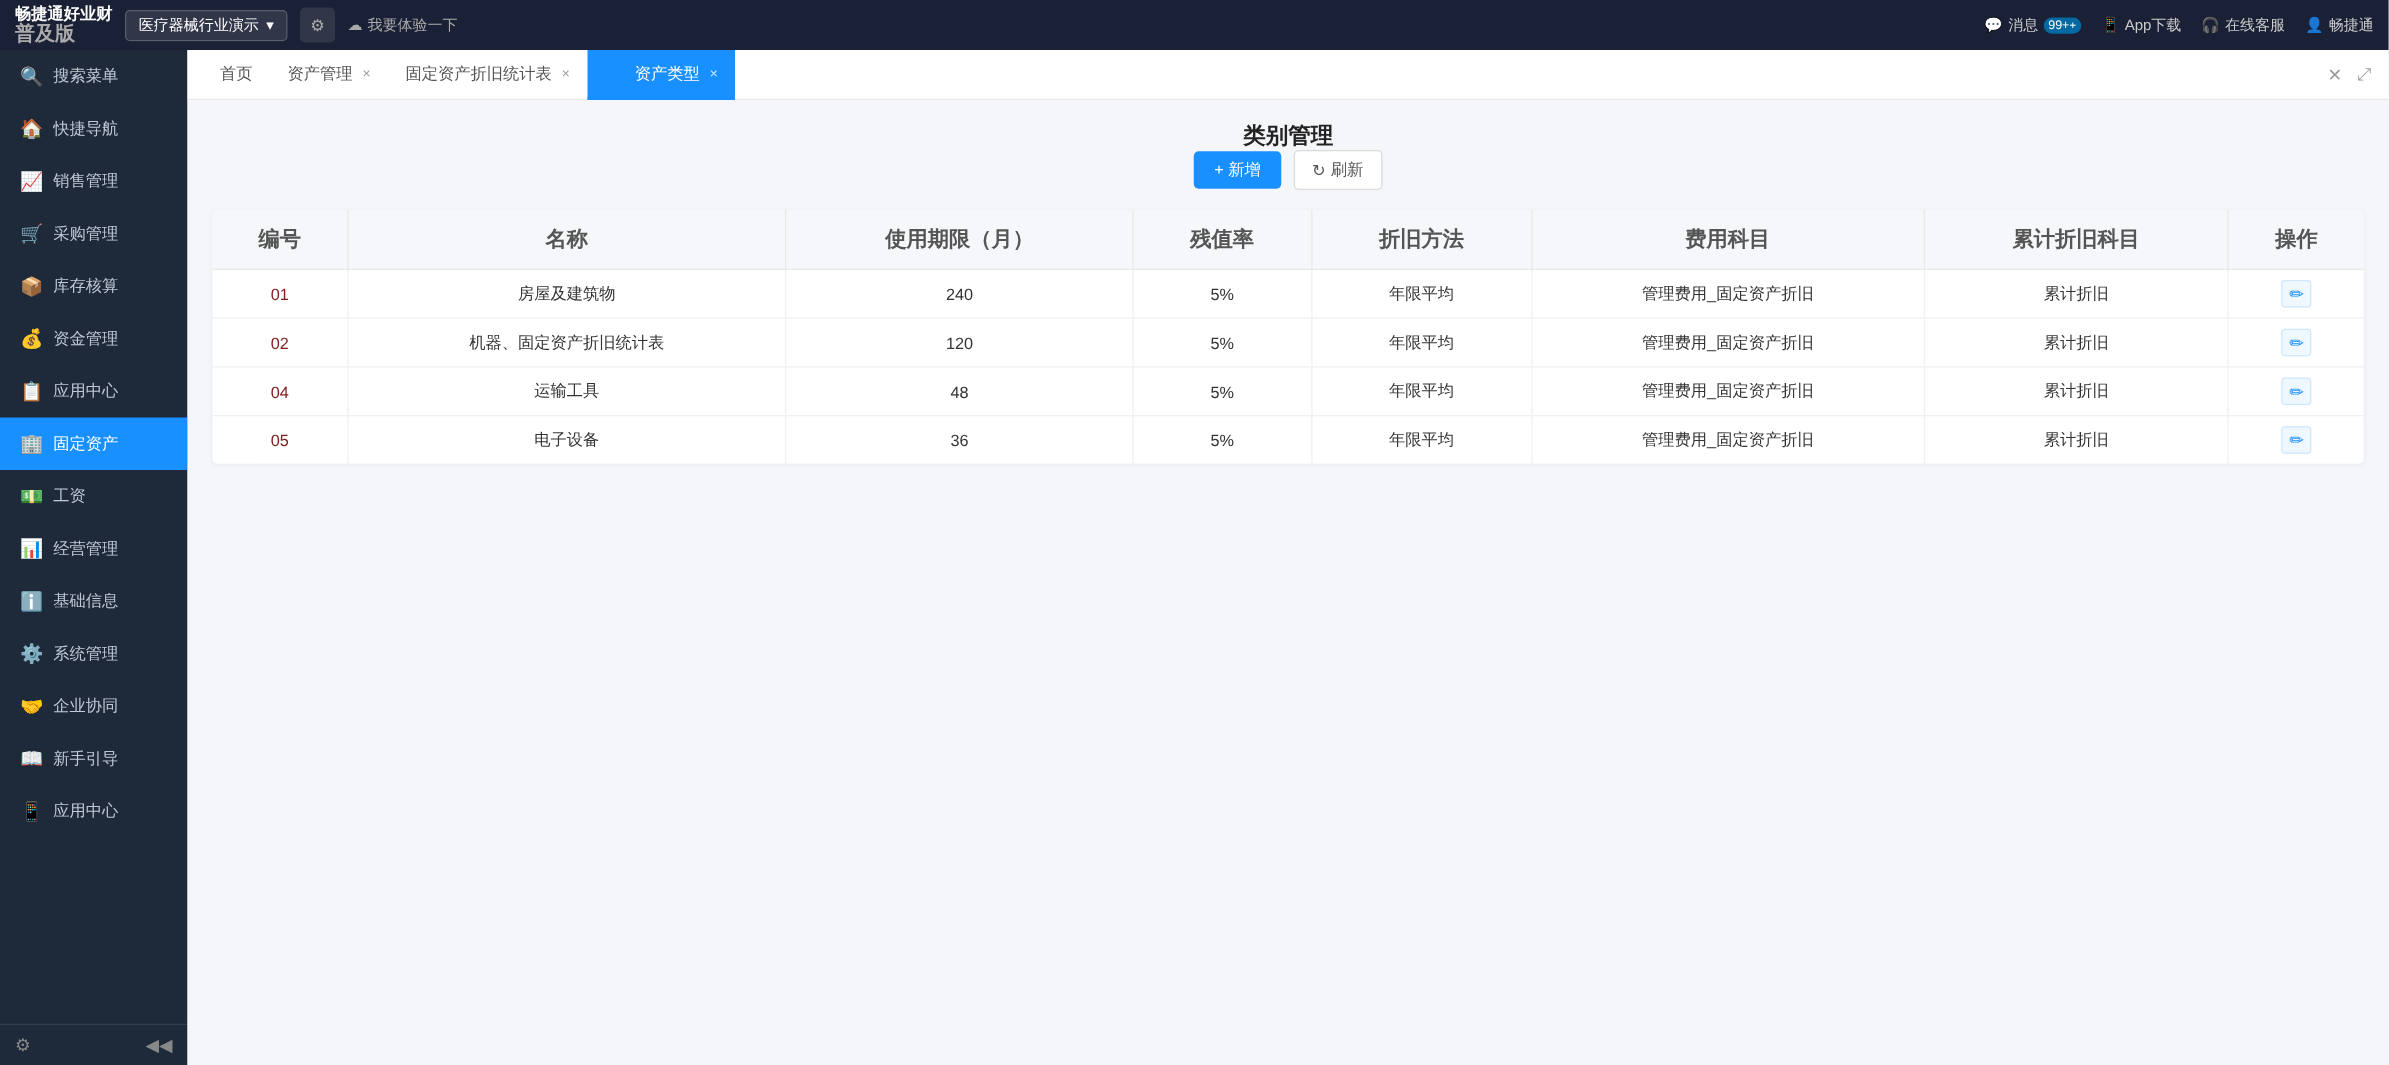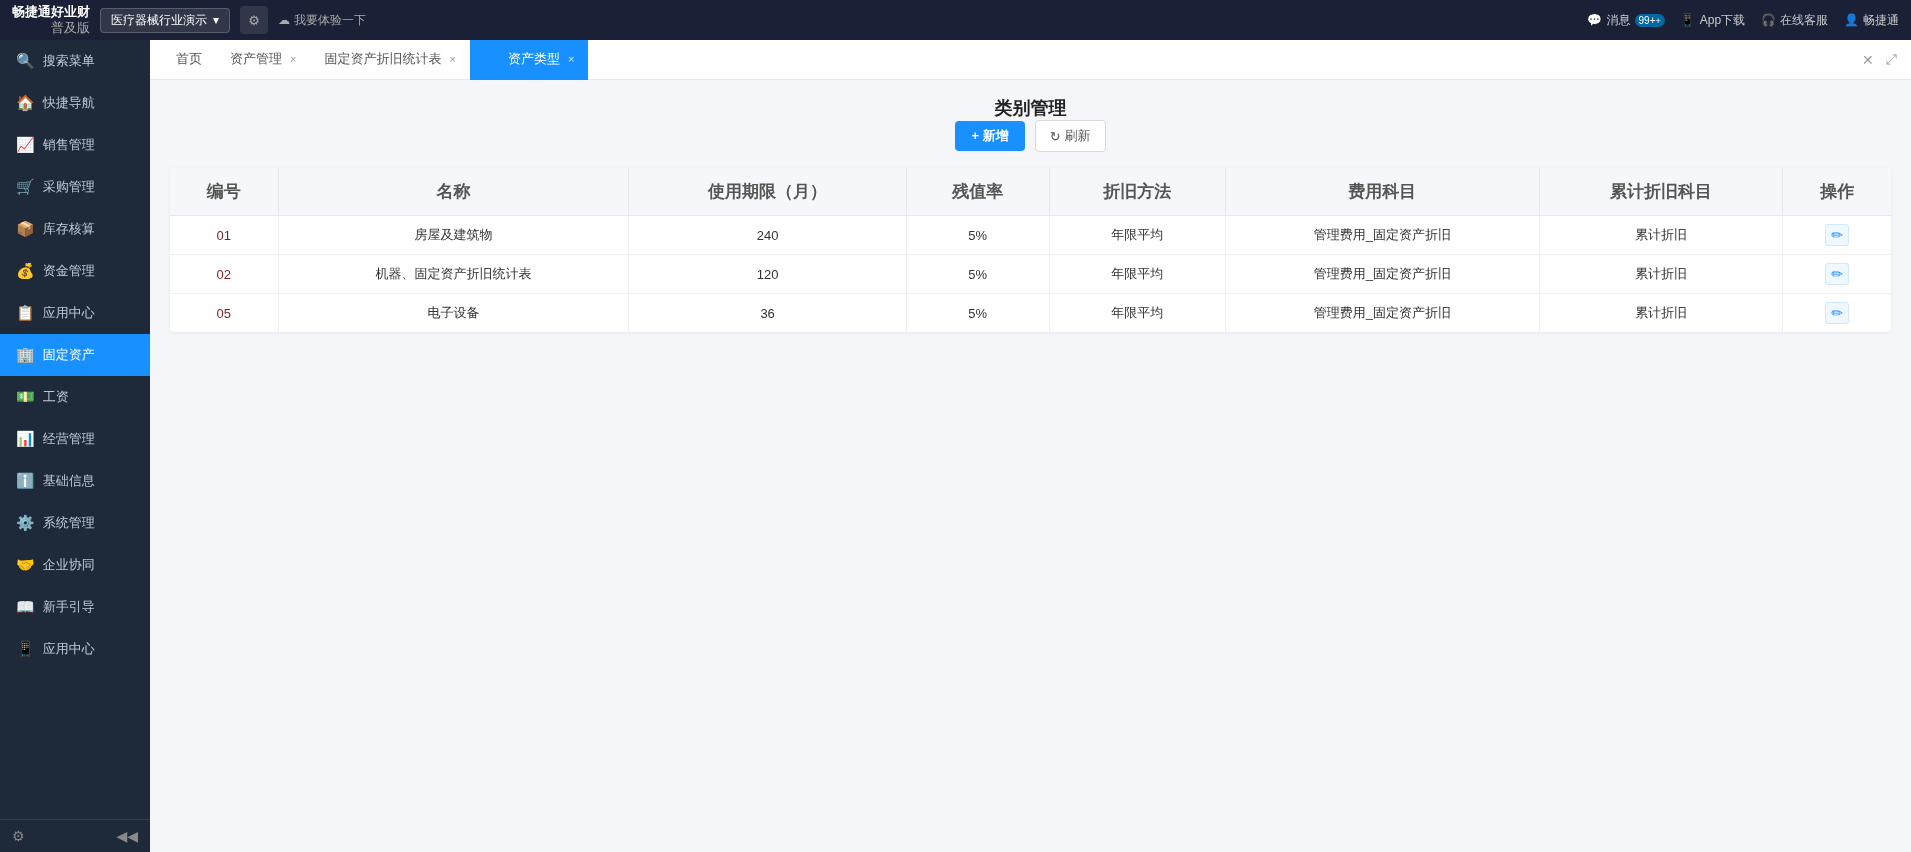--- a/index.html
+++ b/index.html
@@ -10,21 +10,21 @@
       height: 40px;
       background: #1a2035;
       display: flex;
       align-items: center;
       justify-content: space-between;
       padding: 0 12px;
       flex-shrink: 0;
     }
     .top-bar-left { display: flex; align-items: center; gap: 10px; }
     .app-logo { color: #fff; font-size: 13px; font-weight: bold; line-height: 1.2; }
-    .app-logo .sub { font-size: 13px; color: #aaa; font-weight: normal; text-align: right; }
+    .app-logo .sub { font-size: 16px; color: #aaa; font-weight: bold; }
     .demo-selector {
       background: rgba(255,255,255,0.1);
       border: 1px solid rgba(255,255,255,0.2);
       border-radius: 4px;
       padding: 3px 10px;
       color: #fff;
       font-size: 12px;
       display: flex;
       align-items: center;
       gap: 6px;
@@ -187,21 +187,20 @@
       background: #1890ff;
       color: #fff;
       border: none;
       border-radius: 4px;
       padding: 6px 16px;
       cursor: pointer;
       font-size: 13px;
       display: flex;
       align-items: center;
       gap: 4px;
-      font-weight: bold;
     }
     .btn-default {
       background: #fff;
       color: #555;
       border: 1px solid #d9d9d9;
       border-radius: 4px;
       padding: 6px 14px;
       cursor: pointer;
       font-size: 13px;
       display: flex;
@@ -430,20 +429,30 @@
     <td><span class="link-text">02</span></td>
     <td>机器、固定资产折旧统计表</td>
     <td>120</td>
     <td>5%</td>
     <td>年限平均</td>
     <td>管理费用_固定资产折旧</td>
     <td>累计折旧</td>
     <td><span class="edit-icon-btn">✏</span></td>
   </tr>
             <tr>
+    <td><span class="link-text">04</span></td>
+    <td>运输工具</td>
+    <td>48</td>
+    <td>5%</td>
+    <td>年限平均</td>
+    <td>管理费用_固定资产折旧</td>
+    <td>累计折旧</td>
+    <td><span class="edit-icon-btn">✏</span></td>
+  </tr>
+            <tr>
     <td><span class="link-text">05</span></td>
     <td>电子设备</td>
     <td>36</td>
     <td>5%</td>
     <td>年限平均</td>
     <td>管理费用_固定资产折旧</td>
     <td>累计折旧</td>
     <td><span class="edit-icon-btn">✏</span></td>
   </tr>
           </tbody>

